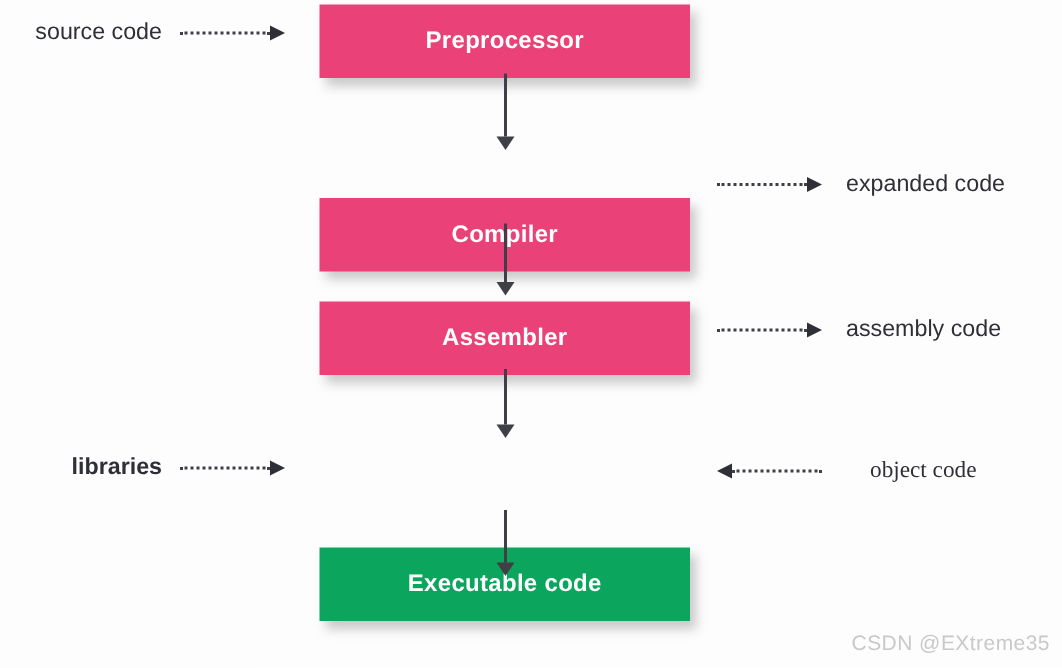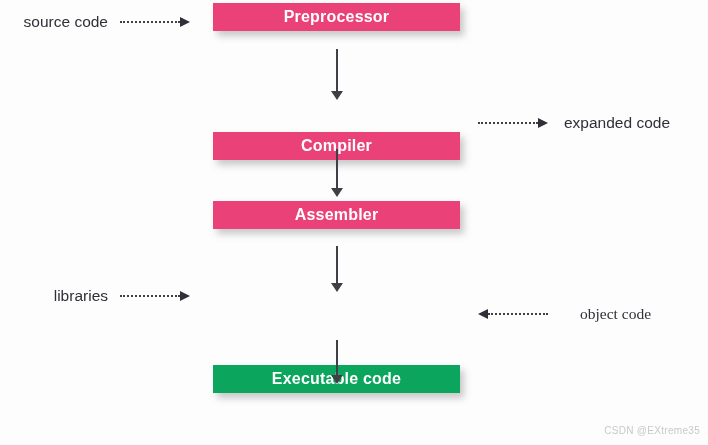--- a/index.html
+++ b/index.html
@@ -20,21 +20,21 @@
     width: 708px;
     height: 445px;
     background: var(--background);
     overflow: hidden;
   }
 
   .node {
     position: absolute;
     left: 213px;
     width: 247px;
-    height: 28px;
+    height: 49px;
     display: flex;
     align-items: center;
     justify-content: center;
     color: var(--box-text);
     font-size: 16px;
     font-weight: 600;
     letter-spacing: 0.2px;
     box-shadow: 4px 5px 7px rgba(115, 115, 115, 0.38);
   }
   .node.stage { background: var(--box-pink); }
@@ -92,21 +92,21 @@
     border-bottom: 5px solid transparent;
     border-right: 10px solid var(--label-text);
   }
   .gap-sm { width: 12px; }
   .gap-md { width: 16px; }
 
   .watermark {
     position: absolute;
     right: 8px;
     bottom: 9px;
-    font-size: 10px;
+    font-size: 14px;
     color: var(--watermark-color);
     letter-spacing: 0.3px;
   }
 </style>
 </head>
 <body>
 
 <div class="canvas">
 
   <div class="node stage" style="top:3px;">Preprocessor</div>
@@ -149,22 +149,30 @@
 
   <div class="side-row" style="left:478px; top:111px;">
     <span class="dotted-arrow">
       <span class="dots"></span>
       <span class="head-right"></span>
     </span>
     <span class="gap-md"></span>
     <span class="side-label">expanded code</span>
   </div>
 
+  <div class="side-row" style="left:478px; top:208px;">
+    <span class="dotted-arrow">
+      <span class="dots"></span>
+      <span class="head-right"></span>
+    </span>
+    <span class="gap-md"></span>
+    <span class="side-label">assembly code</span>
+  </div>
 
-  <div class="side-row" style="left:6px; top:284px; width:184px; justify-content:flex-end;">
+  <div class="side-row" style="left:6px; top:300px; width:184px; justify-content:flex-end;font-weight:bold;">
     <span class="side-label">libraries</span>
     <span class="gap-sm"></span>
     <span class="dotted-arrow">
       <span class="dots"></span>
       <span class="head-right"></span>
     </span>
   </div>
 
   <div class="side-row" style="left:478px; top:302px;font-family:Liberation Serif, serif;">
     <span class="dotted-arrow">

